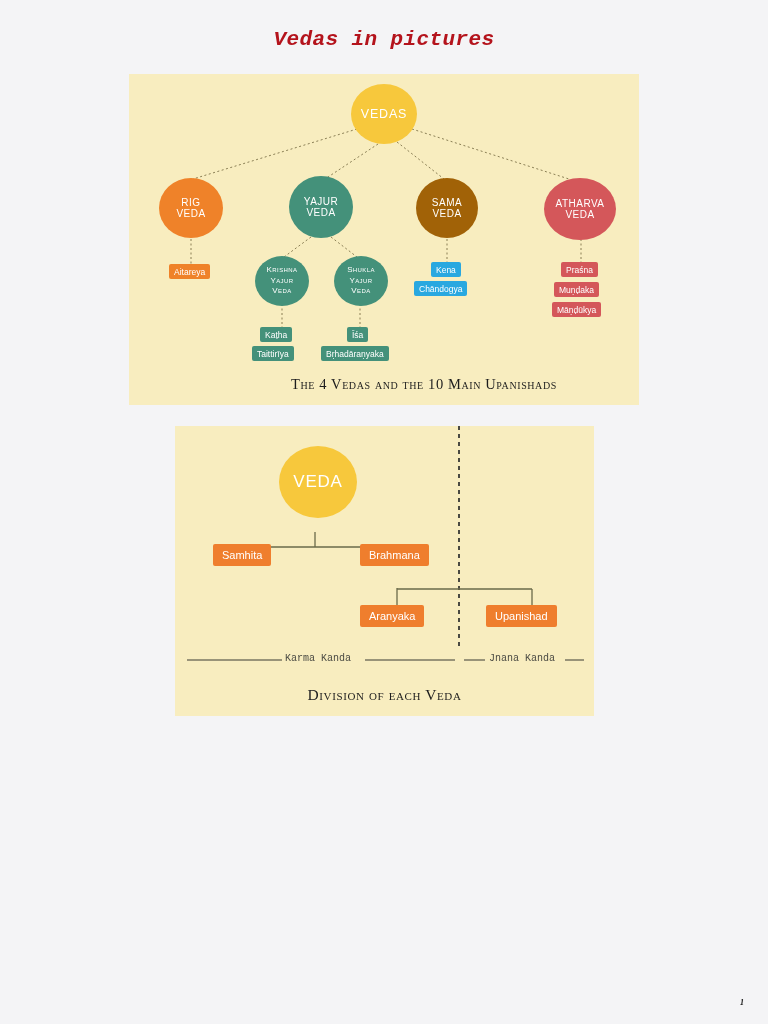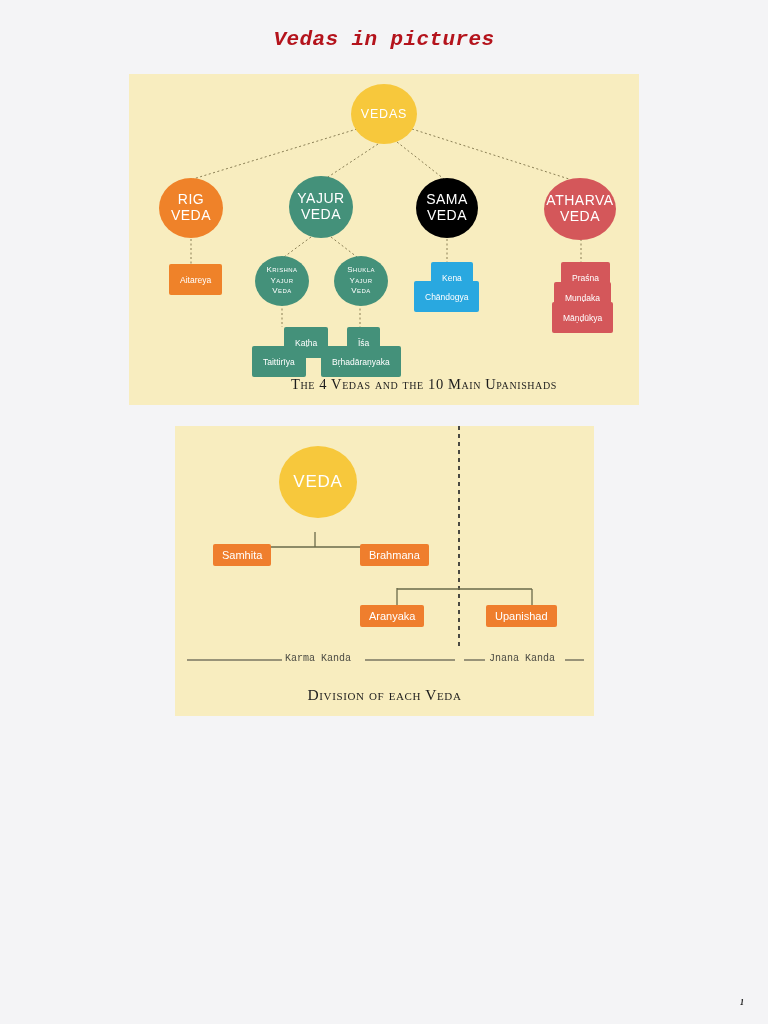--- a/index.html
+++ b/index.html
@@ -73,42 +73,42 @@
     position: absolute;
     border-radius: 50%;
     display: flex;
     align-items: center;
     justify-content: center;
     text-align: center;
     color: #ffffff;
     line-height: 1.12;
     box-sizing: border-box;
   }
-  .circle.big { font-size: 14px; letter-spacing: 0.5px; }
+  .circle.big { font-size: 10px; letter-spacing: 0.5px; }
   .circle.root { font-size: 12.5px; letter-spacing: 0.8px; }
   .circle.small {
     font-size: 8px;
     font-variant: small-caps;
     letter-spacing: 0.4px;
     line-height: 1.35;
   }
 
   
   .leaf {
     position: absolute;
     color: #ffffff;
     font-size: 8.5px;
     border-radius: 2px;
     display: flex;
     align-items: center;
     justify-content: flex-start;
     white-space: nowrap;
     box-sizing: border-box;
-    padding: 0 11px;
-    height: 31px;
+    padding: 0 5px;
+    height: 15px;
   }
 
   
   .wires {
     position: absolute;
     left: 0;
     top: 0;
     width: 100%;
     height: 100%;
     pointer-events: none;
@@ -207,34 +207,34 @@
     </span>
   </div>
   <div class="circle small" style="left:205px; top:182px; width:54px; height:50px; background:#44917a;">
     <span>
       <span>Shukla</span><br>
       <span>Yajur</span><br>
       <span>Veda</span>
     </span>
   </div>
 
-  <div class="leaf" style="left:131px; top:253px; background:#44917a;margin-left:24px;">
+  <div class="leaf" style="left:131px; top:253px; background:#44917a;">
     <span>Kaṭha</span>
   </div>
   <div class="leaf" style="left:123px; top:272px; background:#44917a;">
     <span>Taittirīya</span>
   </div>
   <div class="leaf" style="left:218px; top:253px; background:#44917a;">
     <span>Īśa</span>
   </div>
   <div class="leaf" style="left:192px; top:272px; background:#44917a;">
     <span>Bṛhadāraṇyaka</span>
   </div>
 
-  <div class="circle big" style="left:287px; top:104px; width:62px; height:60px; background:#000000;">
+  <div class="circle big" style="left:287px; top:104px; width:62px; height:60px; background:#a16207;">
     <span>
       <span>SAMA</span><br>
       <span>VEDA</span>
     </span>
   </div>
   <div class="leaf" style="left:302px; top:188px; background:#29a8e0;">
     <span>Kena</span>
   </div>
   <div class="leaf" style="left:285px; top:207px; background:#29a8e0;">
     <span>Chāndogya</span>

